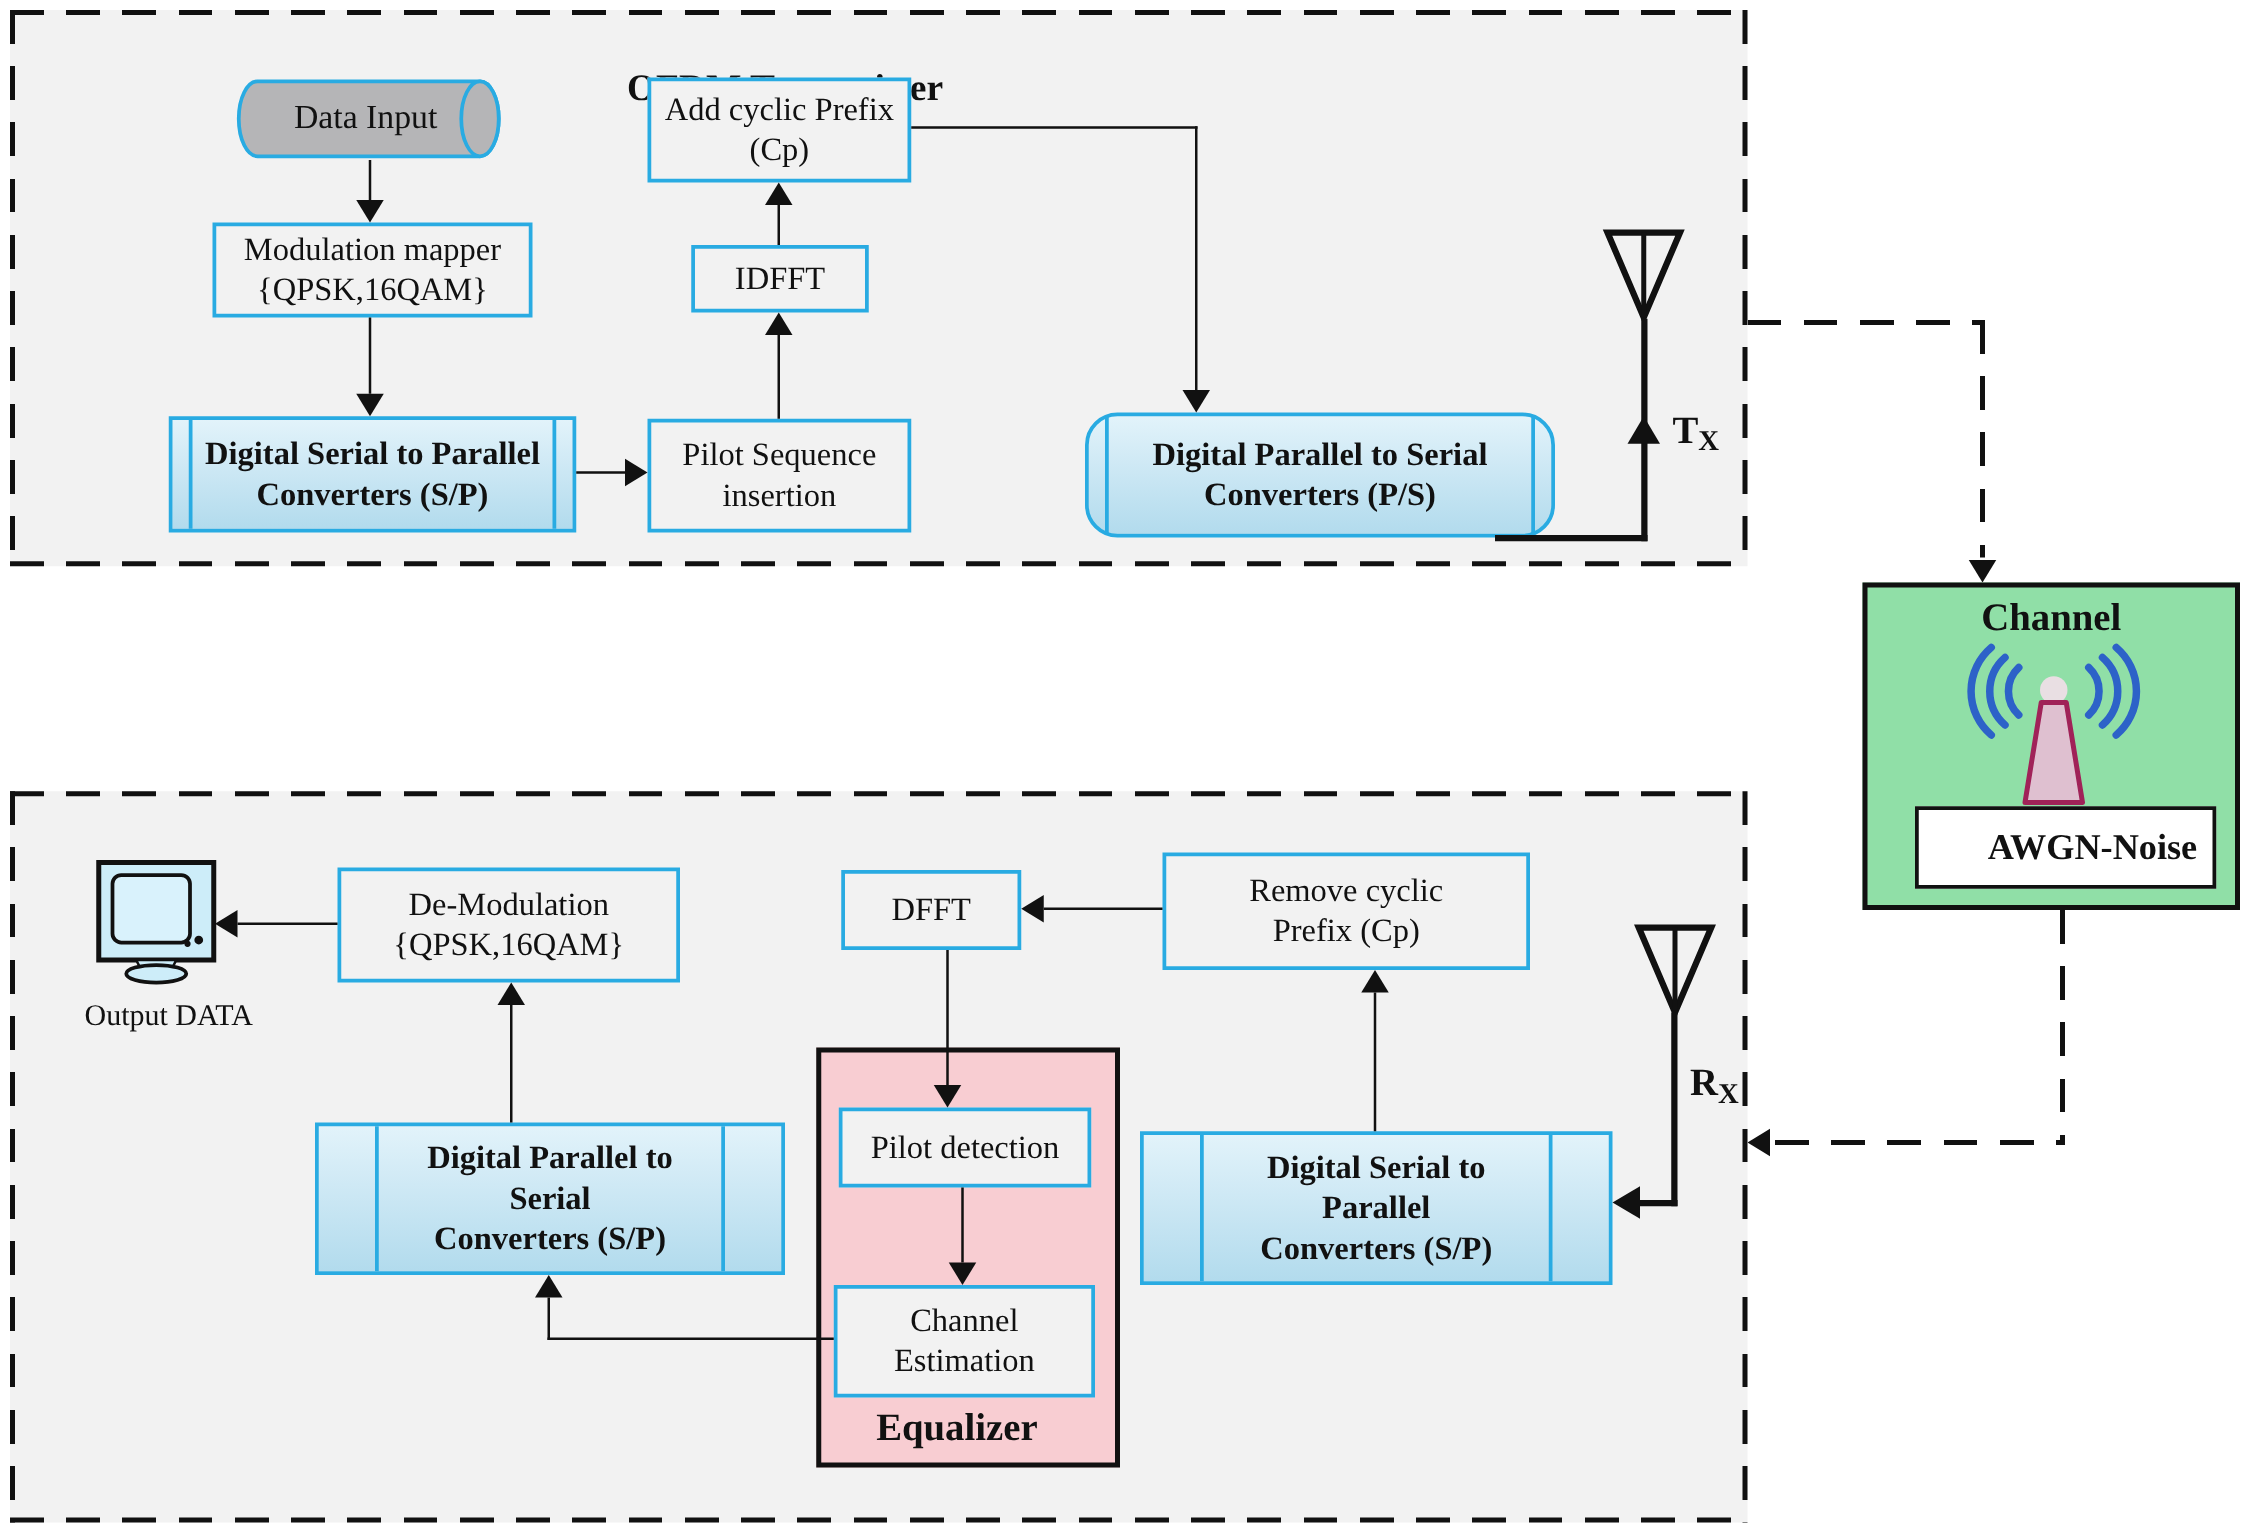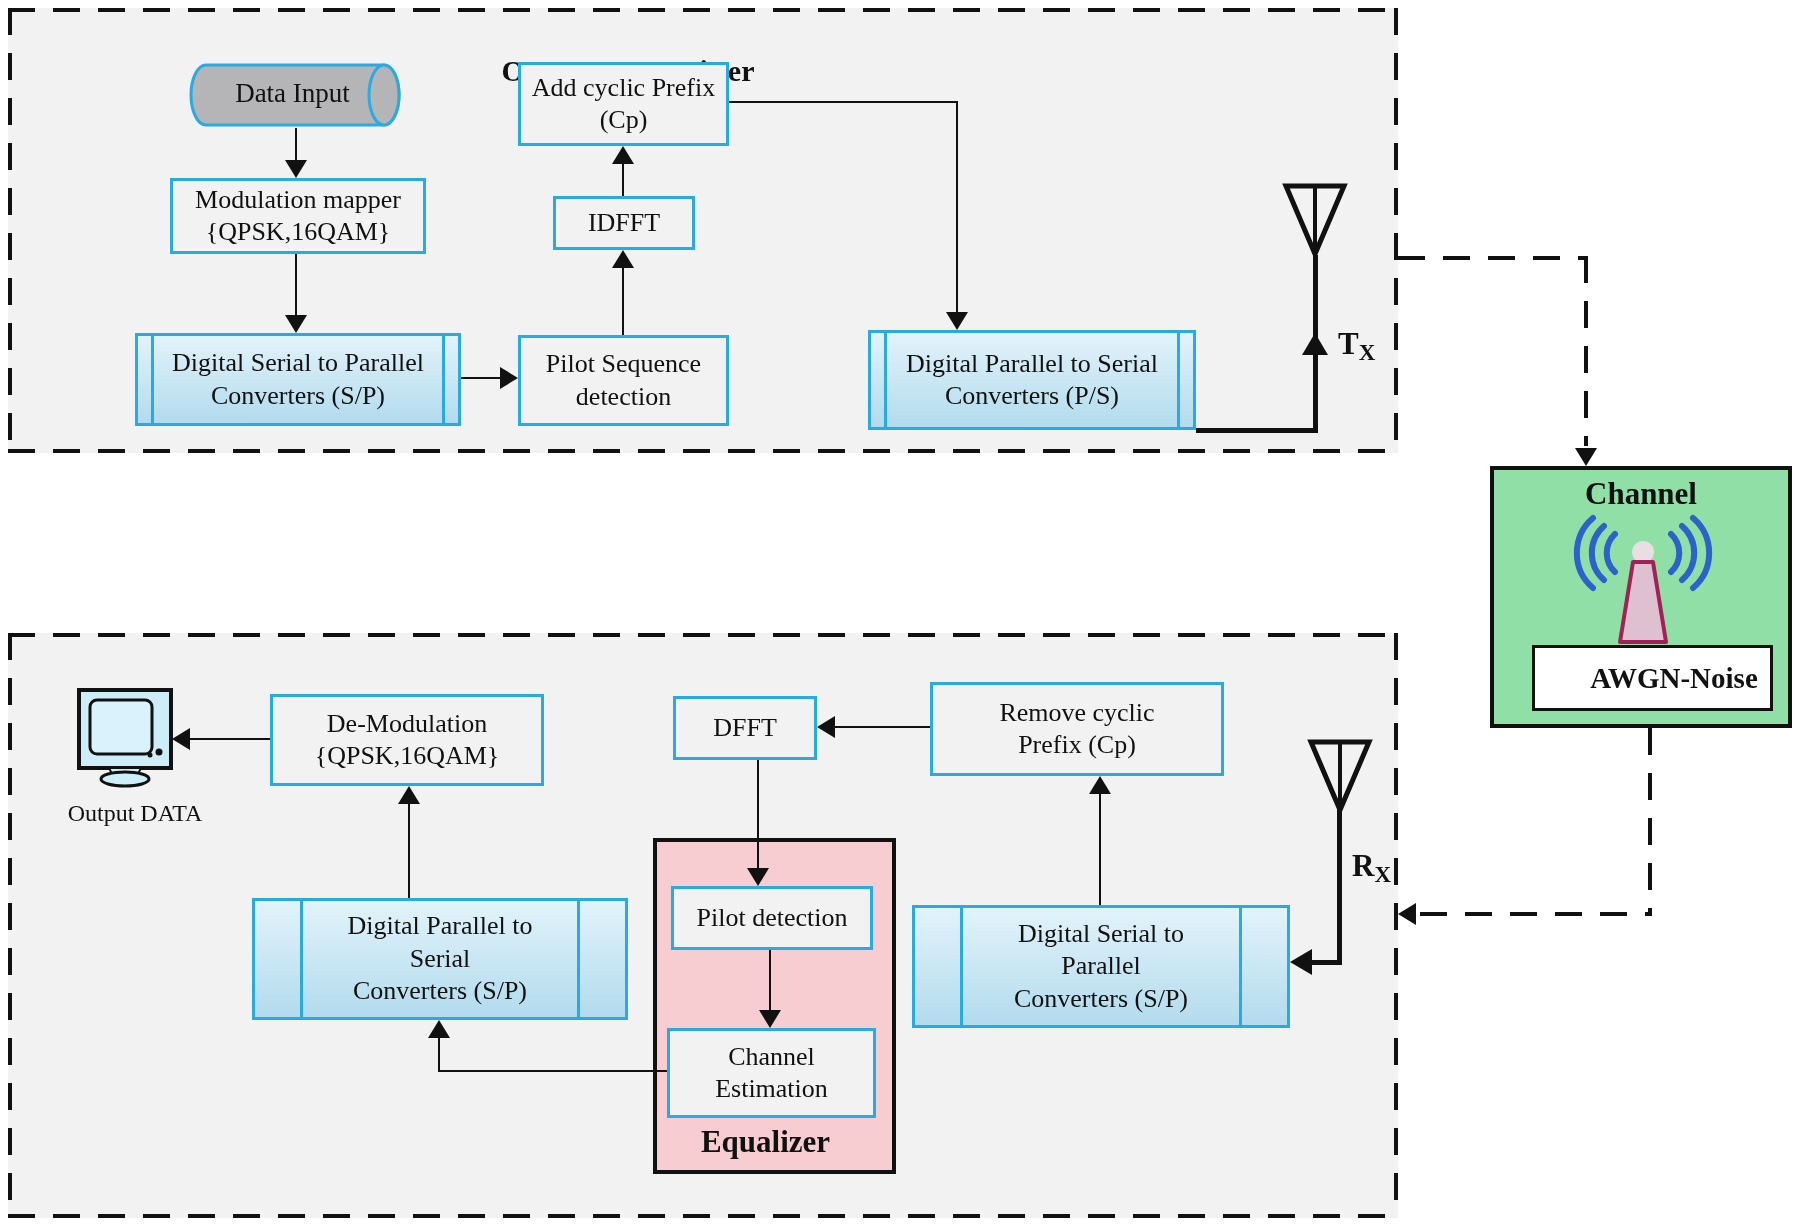--- a/index.html
+++ b/index.html
@@ -27,21 +27,21 @@
   .ah-left{border-top:11px solid transparent;border-bottom:11px solid transparent;border-right:18px solid var(--ink);}
   .ah-right{border-top:11px solid transparent;border-bottom:11px solid transparent;border-left:18px solid var(--ink);}
   .ah-up.big{border-left-width:13px;border-right-width:13px;border-bottom-width:22px;}
   .ah-left.big{border-top-width:13px;border-bottom-width:13px;border-right-width:22px;}
 
   .panel-bg{position:absolute;background:var(--panel);}
 
   .blk{position:absolute;border:3px solid var(--blue);background:var(--panel);
        display:flex;align-items:center;justify-content:center;text-align:center;
        font-size:26px;line-height:1.25;white-space:pre-line;}
-  .blk.grad{background:linear-gradient(180deg,#e2f3fa 0%,#cfe9f5 40%,#b2dbed 100%);}
+  .blk.grad{background:linear-gradient(180deg,#e2f3fa 0%,#cfe9f5 40%,#b2dbed 100%);font-weight:bold;}
   .cell-l{position:absolute;left:0;top:0;bottom:0;border-right:3px solid var(--blue);}
   .cell-r{position:absolute;right:0;top:0;bottom:0;border-left:3px solid var(--blue);}
   .w16{width:16px;} .w48{width:48px;}
 
   .sect-title{position:absolute;font-weight:bold;font-size:30px;text-align:center;}
   .label{position:absolute;font-size:24px;text-align:center;}
 
   .eq-box{position:absolute;border:4px solid var(--ink);background:#f8cdd2;}
   .chan-box{position:absolute;border:4px solid var(--ink);background:#90dfa7;}
   .awgn{position:absolute;border:3px solid var(--ink);background:#fff;
@@ -75,28 +75,28 @@
 {QPSK,16QAM}</div>
 
   <div class="blk grad" style="left:135px;top:333px;width:326px;height:93px;">
     <div class="cell-l w16"></div>
     <div class="cell-r w16"></div>
     <span>Digital Serial to Parallel
 Converters (S/P)</span>
   </div>
 
   <div class="blk" style="left:518px;top:335px;width:211px;height:91px;">Pilot Sequence
-detection</div>
+insertion</div>
 
   <div class="blk" style="left:553px;top:196px;width:142px;height:54px;">IDFFT</div>
 
   <div class="blk" style="left:518px;top:62px;width:211px;height:84px;">Add cyclic Prefix
 (Cp)</div>
 
-  <div class="blk grad" style="left:868px;top:330px;width:328px;height:100px;">
+  <div class="blk grad" style="left:868px;top:330px;width:376px;height:100px;border-radius:26px;">
     <div class="cell-l w16"></div>
     <div class="cell-r w16"></div>
     <span>Digital Parallel to Serial
 Converters (P/S)</span>
   </div>
 
   <div class="v-line" style="left:295px;top:128px;height:34px;"></div>
   <div class="ah ah-down" style="left:285px;top:160px;"></div>
 
   <div class="v-line" style="left:295px;top:254px;height:61px;"></div>

